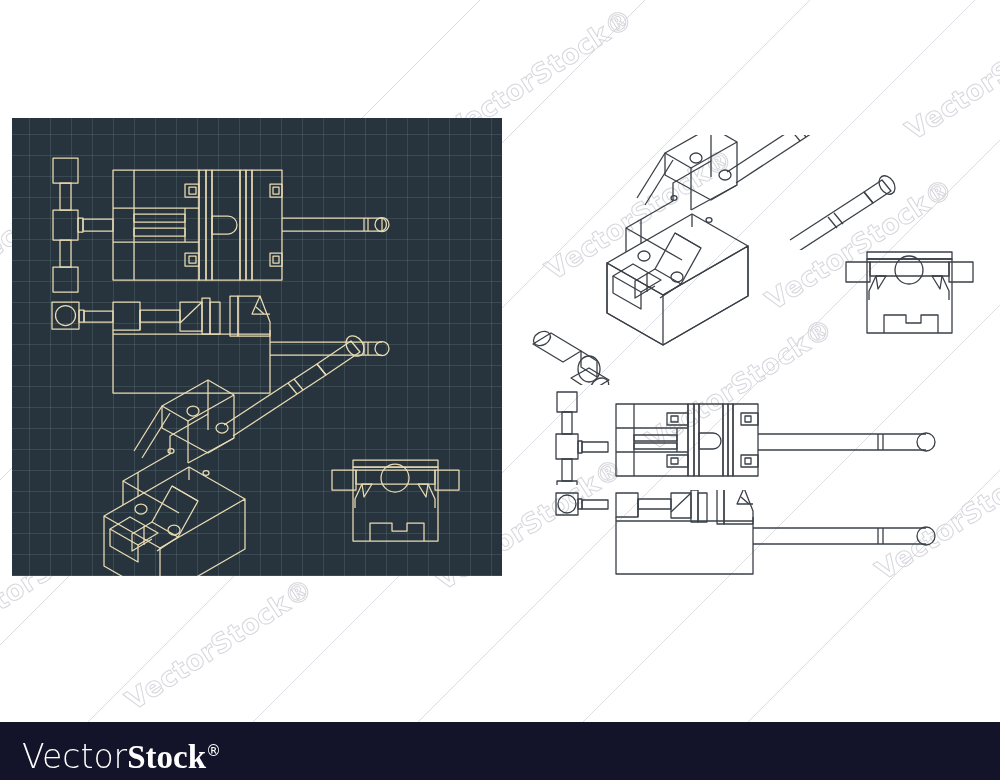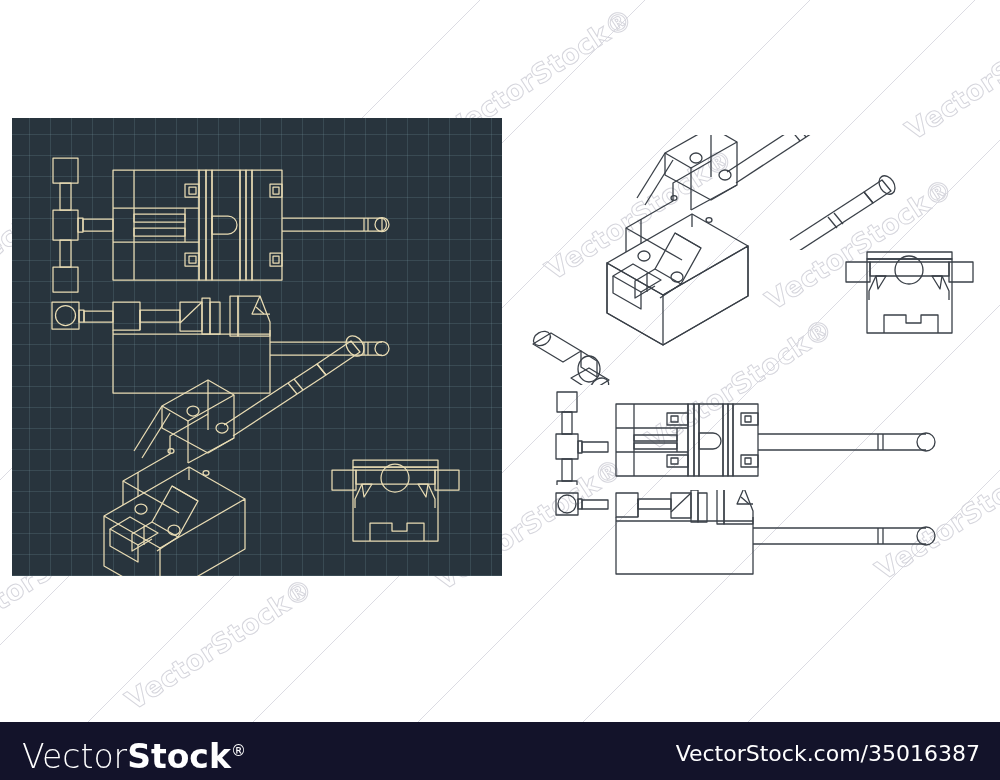--- a/index.html
+++ b/index.html
@@ -25,21 +25,21 @@
   .bp-svg{position:absolute;left:0;top:0;}
 
   
   .wt-svg{position:absolute;}
 
   
   #footer{position:absolute;left:0;bottom:0;width:1000px;height:58px;background:#13132a;}
   #logo{position:absolute;left:22px;top:11px;height:36px;color:#ffffff;
         font-family:"DejaVu Sans",sans-serif;font-size:33px;line-height:36px;white-space:nowrap;}
   #logo .lt{font-weight:300;}
-  #logo .bd{font-weight:700;}
+  #logo .bd{font-weight:700;font-family:Liberation Serif, serif;}
   #logo .reg{font-size:15px;vertical-align:super;font-weight:400;}
   #url{position:absolute;right:20px;top:19px;color:#ffffff;
        font-family:"DejaVu Sans",sans-serif;font-size:22px;white-space:nowrap;}
 </style>
 </head>
 <body>
 
 <div id="stage">
 
   <svg class="wm-lines" width="1000" height="780">
@@ -365,16 +365,15 @@
       <line x1="220" y1="38" x2="393" y2="38"></line>
       <line x1="220" y1="54" x2="393" y2="54"></line>
       <line x1="345" y1="38" x2="345" y2="54"></line>
       <line x1="350" y1="38" x2="350" y2="54"></line>
       <circle cx="393" cy="46" r="9"></circle>
     </g>
   </svg>
 
   <div id="footer">
     <div id="logo"><span class="lt">Vector</span><span class="bd">Stock</span><span class="reg">®</span></div>
-    <div id="url">VectorStock.com/35016387</div>
   </div>
 
 </div>
 
 </body></html>

